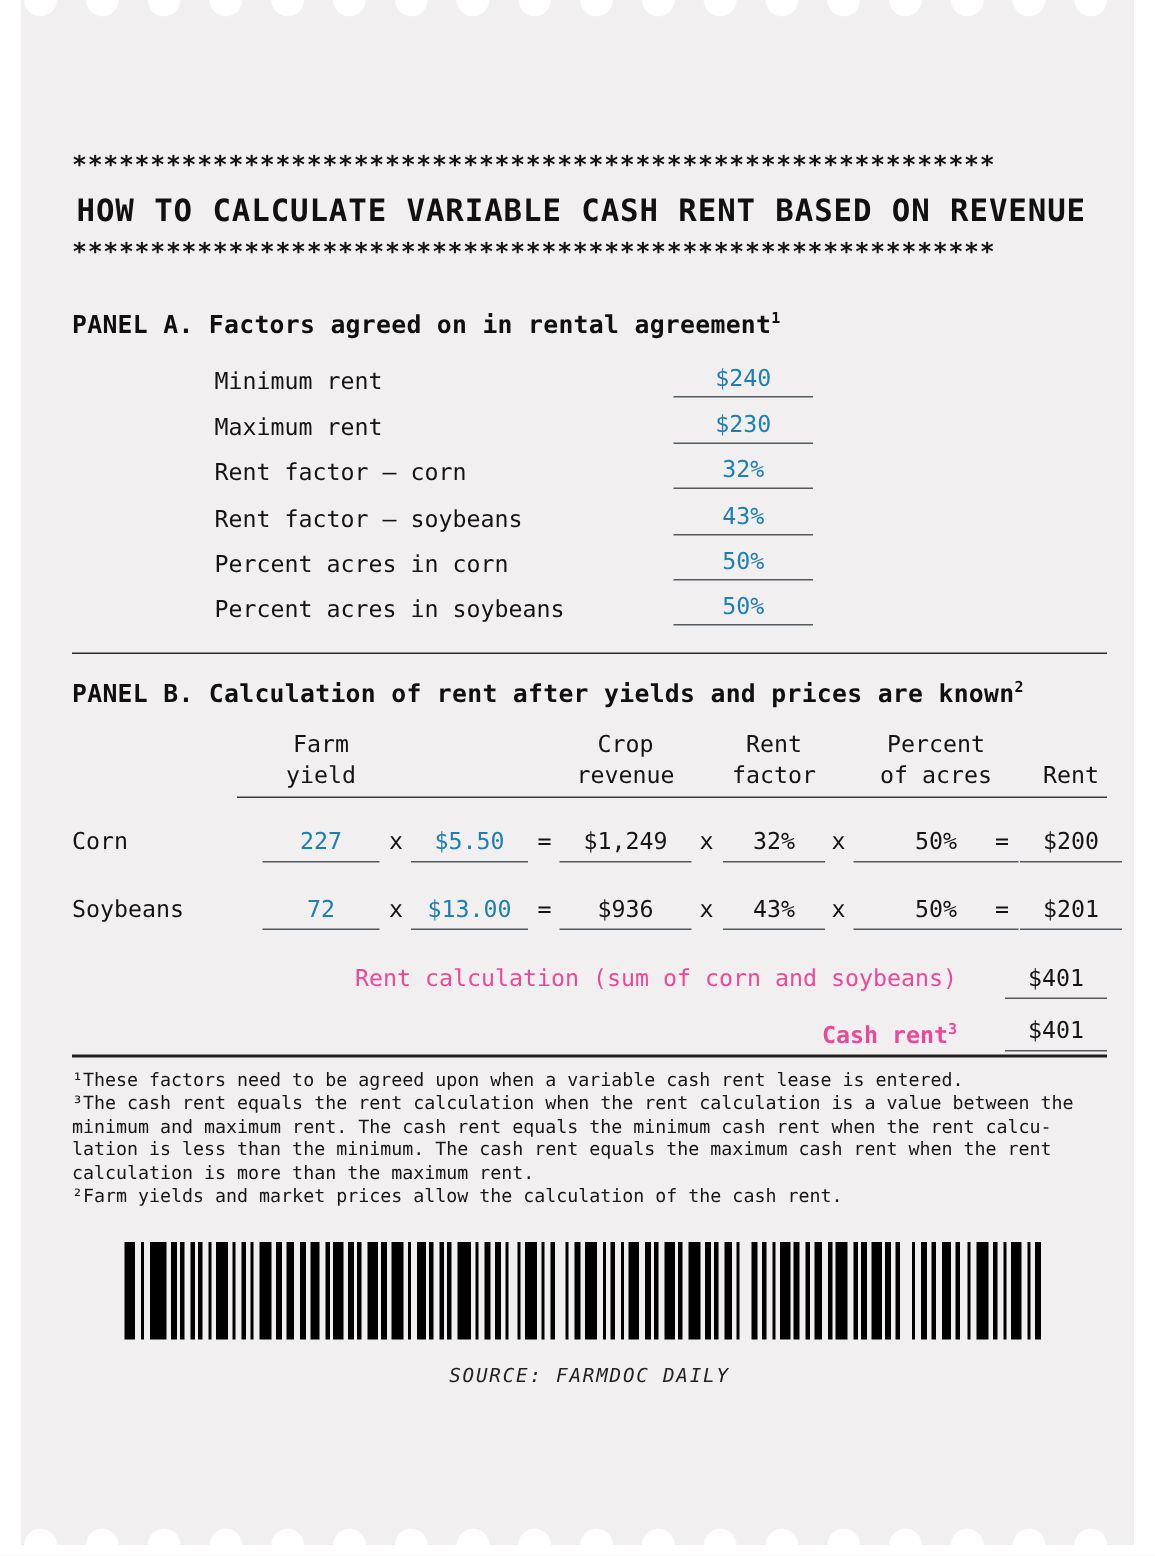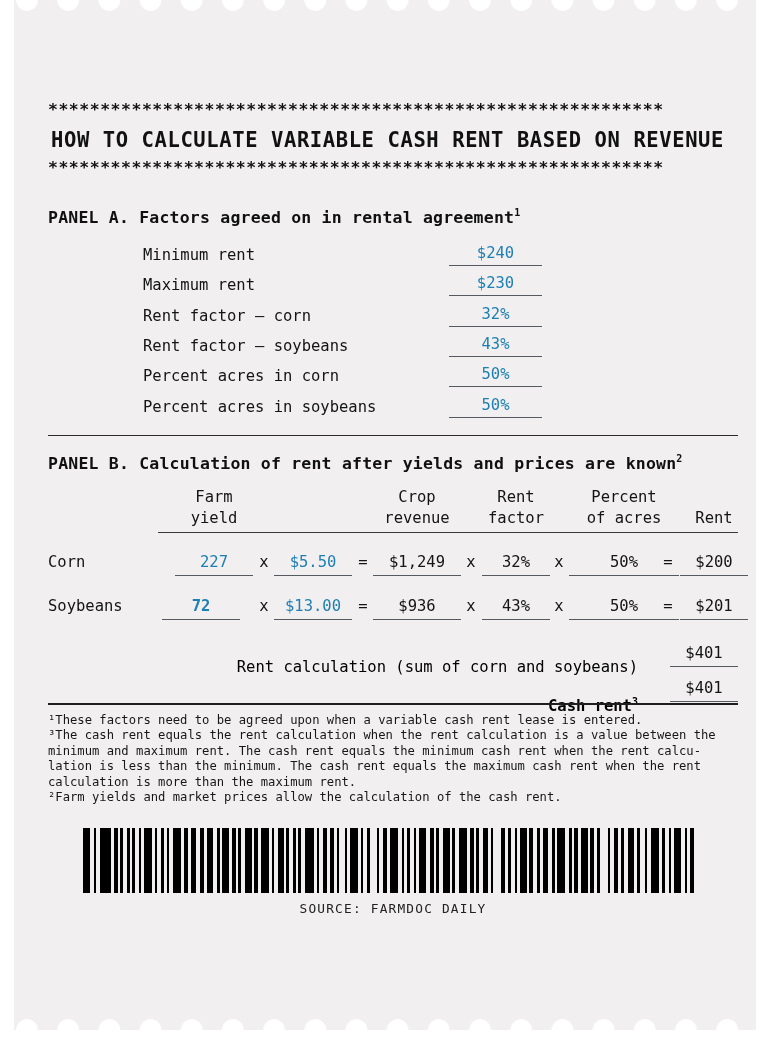--- a/index.html
+++ b/index.html
@@ -179,26 +179,26 @@
     line-height: 22px;
     color: #141414;
     text-align: center;
     width: 14px;
   }
 
   
   .pb-sum { position: relative; height: 35px; }
   .pb-sum-label {
     position: absolute;
-    top: 16px;
+    top: 2px;
     right: 100px;
     font-size: 15.5px;
     line-height: 22px;
     white-space: nowrap;
-    color: #000000;
+    color: #ec4899;
   }
   .pb-sum-label.bold { font-weight: 700; }
   .pb-sum-label sup { font-size: 10px; }
   .pb-sum-value {
     position: absolute;
     top: 2px;
     left: 622px;
     width: 68px;
     text-align: center;
     font-size: 15.5px;
@@ -233,22 +233,23 @@
     display: flex;
     align-items: stretch;
     gap: 0;
   }
   #barcode i { display: block; height: 100%; }
   #source-line {
     text-align: center;
     font-size: 12.8px;
     letter-spacing: 1.2px;
     color: #222222;
-    margin-top: 8px;
-    white-space: nowrap;
+    margin-top: 17px;
+    white-space: nowrap;
+    font-style: italic;
   }
 </style>
 </head>
 <body>
 
 <div id="receipt-wrap">
   <div id="receipt"></div>
 
   <div id="content">
 
@@ -316,21 +317,21 @@
               <div class="pb-cell" style="left: 521px; width: 110px;">50%</div>
               <div class="pb-cell" style="left: 632px; width: 68px;">$200</div>
               <div class="pb-op" style="left: 209px;">x</div>
               <div class="pb-op" style="left: 308px;">=</div>
               <div class="pb-op" style="left: 416px;">x</div>
               <div class="pb-op" style="left: 504px;">x</div>
               <div class="pb-op" style="left: 613px;">=</div>
             </div>
             <div class="pb-row">
               <div class="pb-rowlabel">Soybeans</div>
-              <div class="pb-cell val-blue" style="left: 114px; width: 78px; font-weight: bold;">72</div>
+              <div class="pb-cell val-blue" style="left: 127px; width: 78px;">72</div>
               <div class="pb-cell val-blue" style="left: 226px; width: 78px;">$13.00</div>
               <div class="pb-cell" style="left: 325px; width: 88px;">$936</div>
               <div class="pb-cell" style="left: 434px; width: 68px;">43%</div>
               <div class="pb-cell" style="left: 521px; width: 110px;">50%</div>
               <div class="pb-cell" style="left: 632px; width: 68px;">$201</div>
               <div class="pb-op" style="left: 209px;">x</div>
               <div class="pb-op" style="left: 308px;">=</div>
               <div class="pb-op" style="left: 416px;">x</div>
               <div class="pb-op" style="left: 504px;">x</div>
               <div class="pb-op" style="left: 613px;">=</div>

